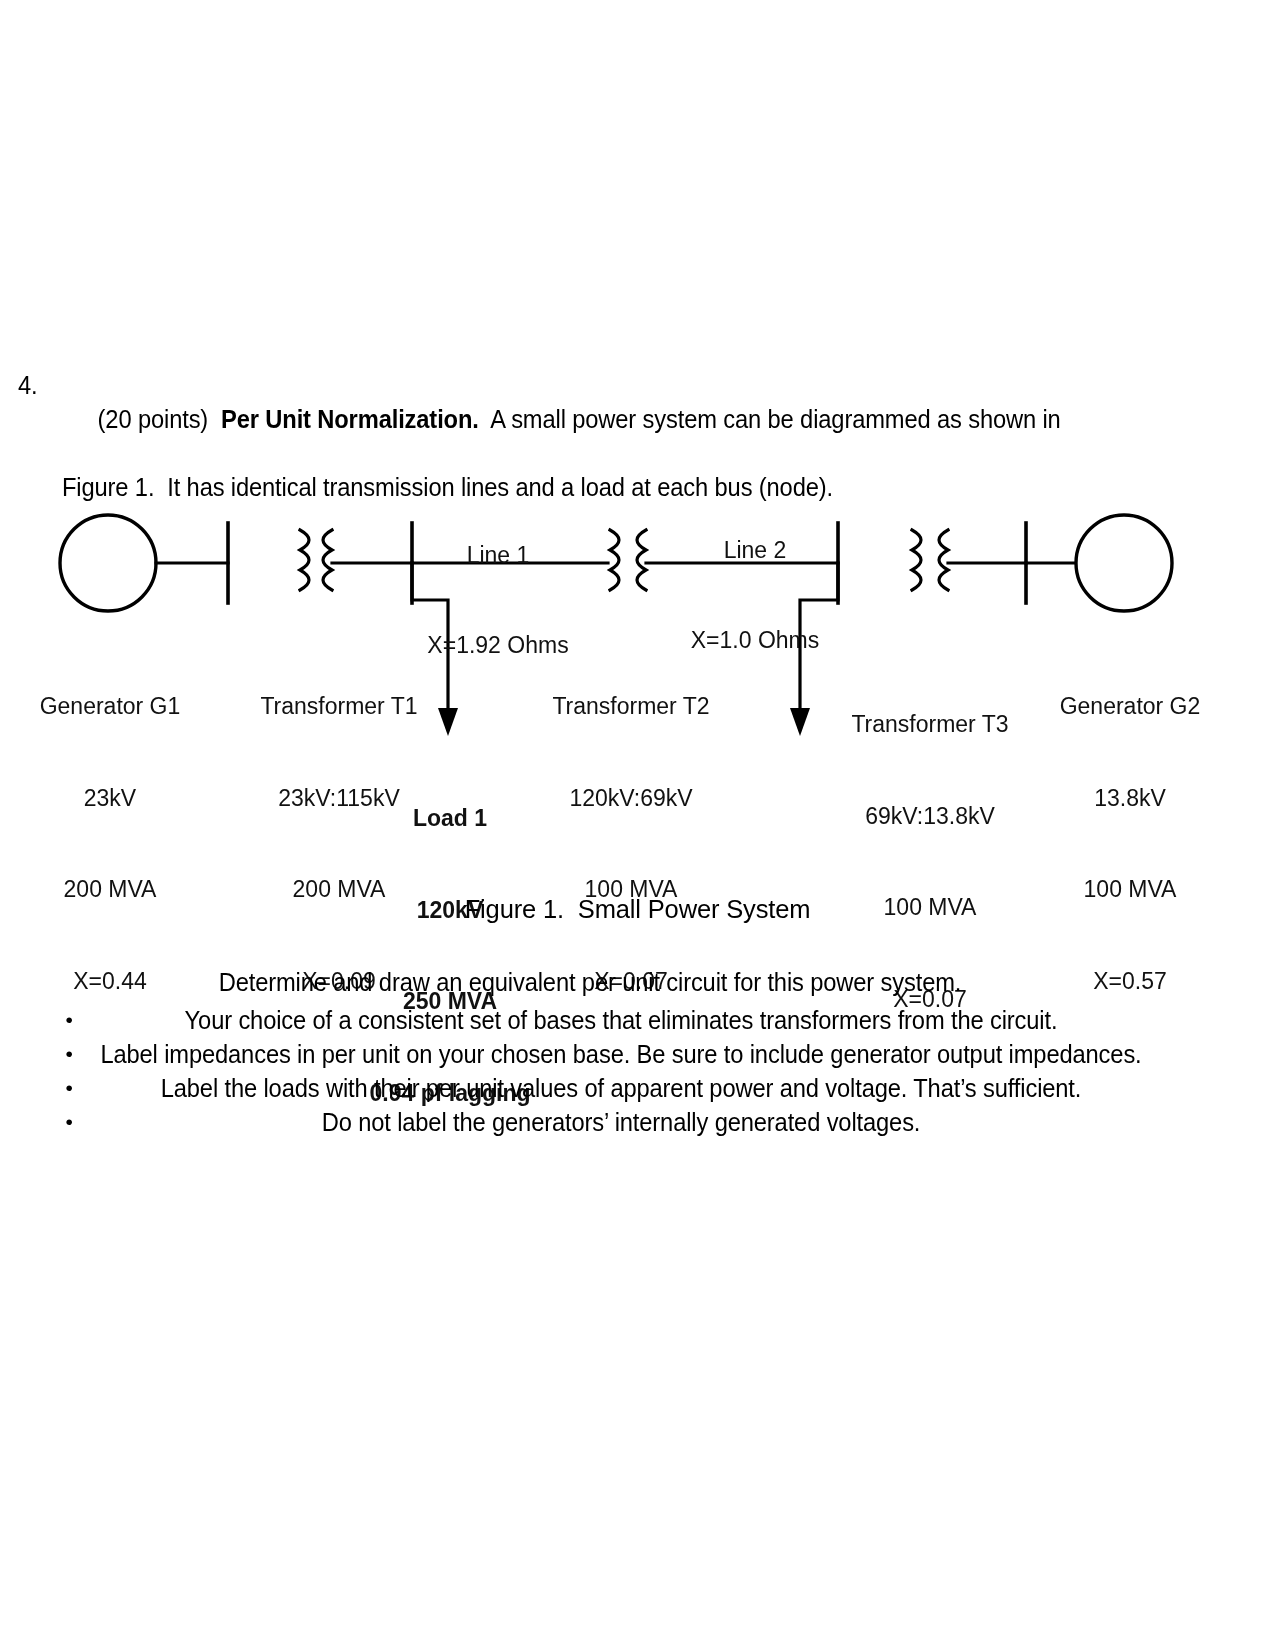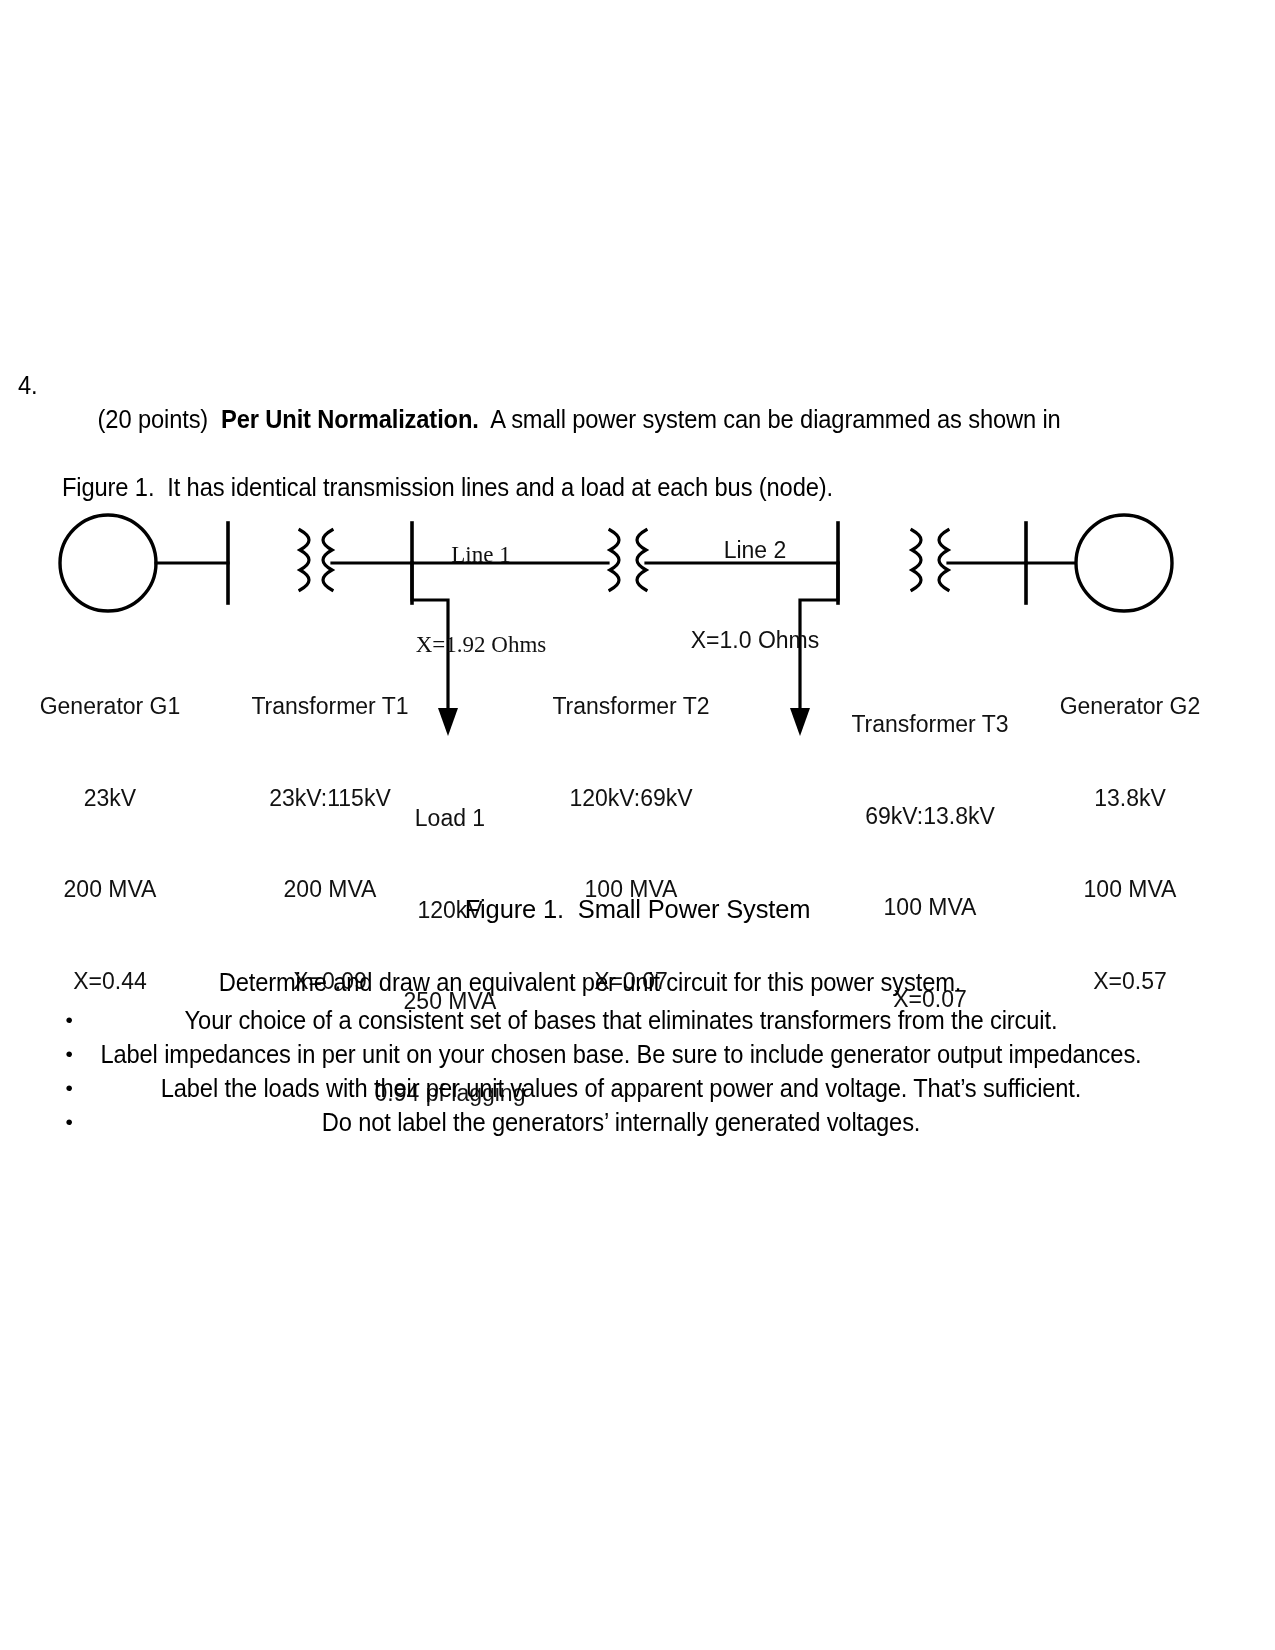--- a/index.html
+++ b/index.html
@@ -181,41 +181,41 @@
       <polyline points="412,93 412,130 448,130 448,240"></polyline>
 
       <polyline points="838,93 838,130 800,130 800,240"></polyline>
     </g>
 
     <polygon points="438,238 458,238 448,266" fill="#000"></polygon>
     <polygon points="790,238 810,238 800,266" fill="#000"></polygon>
   </svg>
 
   
-  <div class="dlabel" style="left:361px; top:10px; width:240px;font-family:Liberation Serif, serif;">
+  <div class="dlabel" style="left:378px; top:10px; width:240px;">
     <div>Line 1</div>
     <div>X=1.92 Ohms</div>
   </div>
 
   
   <div class="dlabel" style="left:640px; top:5px; width:230px;">
     <div>Line 2</div>
     <div>X=1.0 Ohms</div>
   </div>
 
   
   <div class="dlabel blk" style="left:10px; top:160px; width:200px;text-align:center;">
     <div>Generator G1</div>
     <div>23kV</div>
     <div>200 MVA</div>
     <div>X=0.44</div>
   </div>
 
   
-  <div class="dlabel blk" style="left:220px; top:160px; width:220px;">
+  <div class="dlabel blk" style="left:229px; top:160px; width:220px;">
     <div>Transformer T1</div>
     <div>23kV:115kV</div>
     <div>200 MVA</div>
     <div>X=0.09</div>
   </div>
 
   
   <div class="dlabel blk" style="left:520px; top:160px; width:222px;">
     <div>Transformer T2</div>
     <div>120kV:69kV</div>
@@ -233,21 +233,21 @@
 
   
   <div class="dlabel blk" style="left:1030px; top:160px; width:200px;">
     <div>Generator G2</div>
     <div>13.8kV</div>
     <div>100 MVA</div>
     <div>X=0.57</div>
   </div>
 
   
-  <div class="dlabel blk" style="left:330px; top:272px; width:240px;">
+  <div class="dlabel blk" style="left:330px; top:272px; width:240px;font-weight:bold;">
     <div>Load 1</div>
     <div>120kV</div>
     <div>250 MVA</div>
     <div>0.94 pf lagging</div>
   </div>
 
   
 </div>
 
 <div class="figcap">Figure 1.  Small Power System</div>

